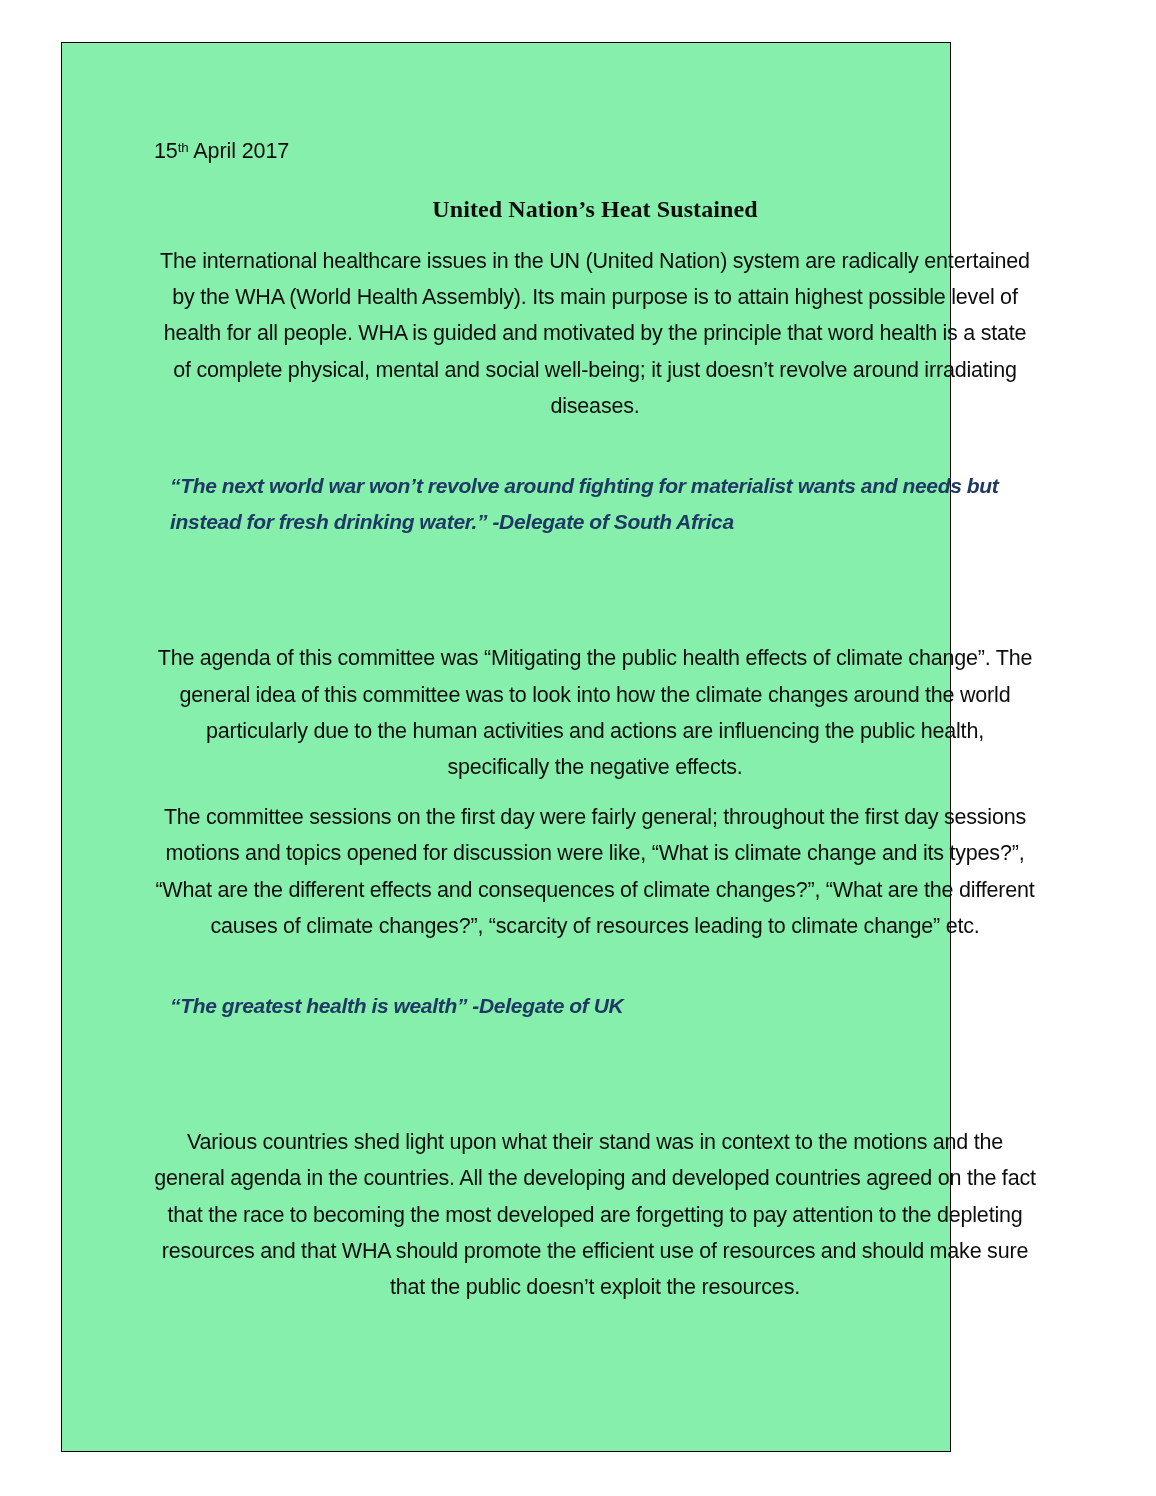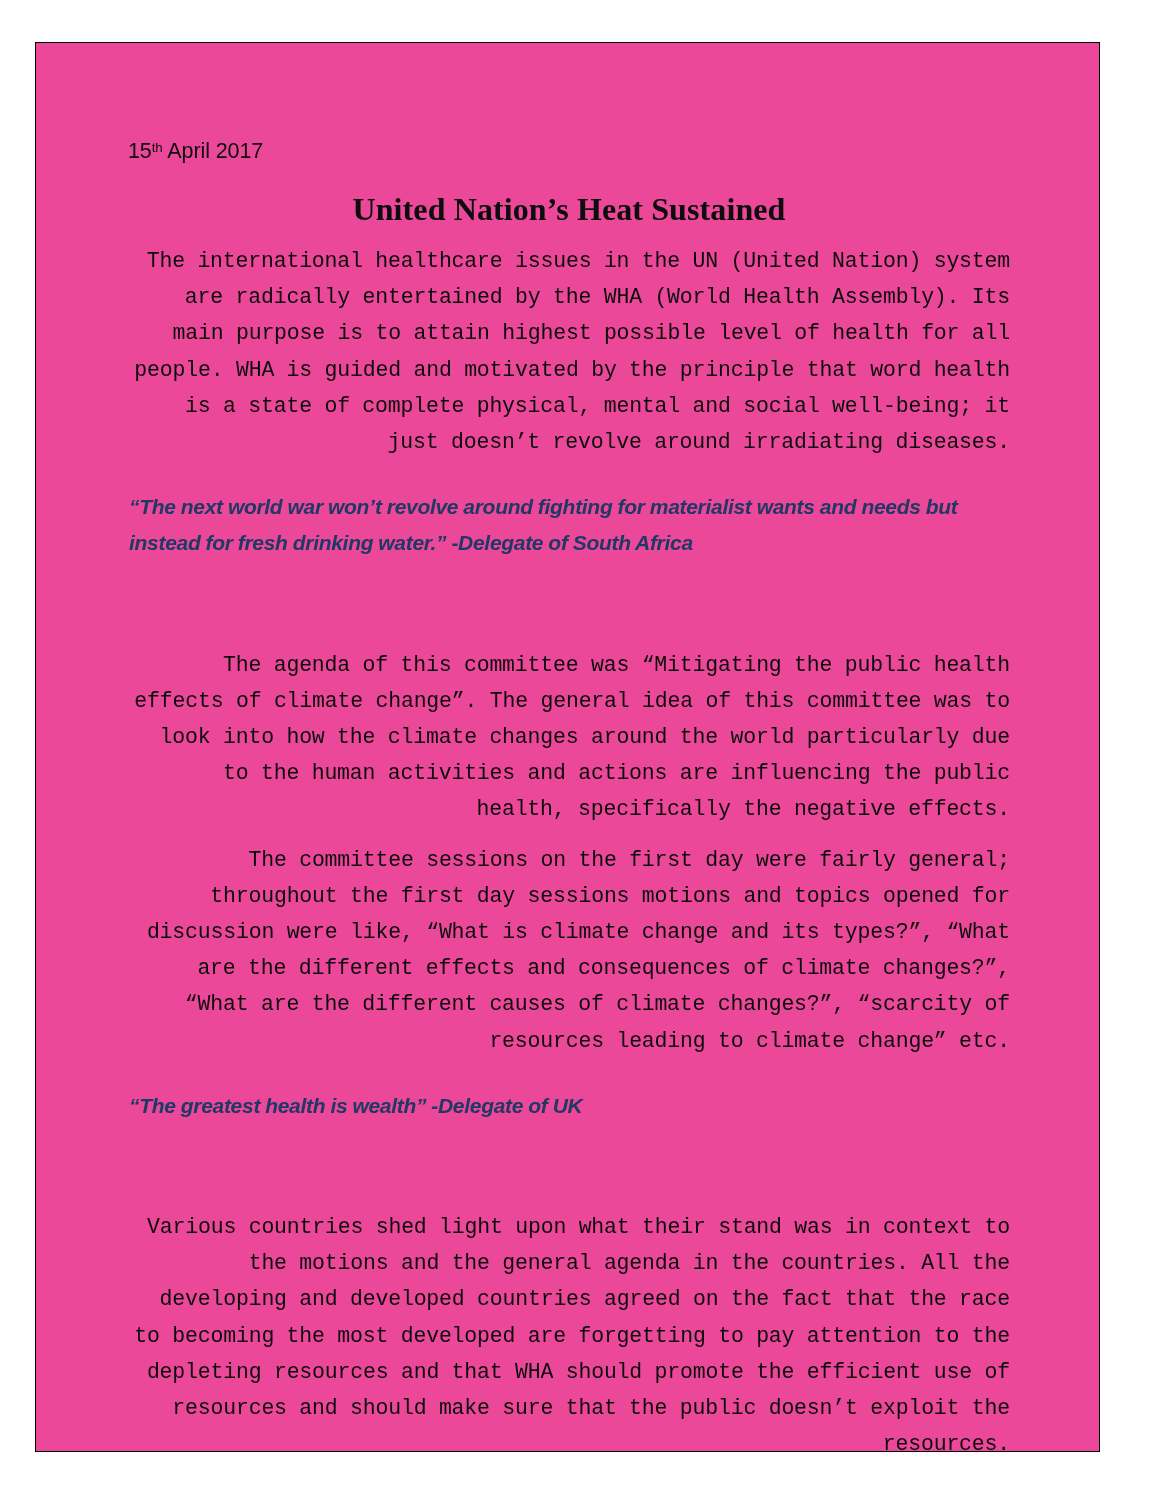--- a/index.html
+++ b/index.html
@@ -10,27 +10,27 @@
   body {
     width: 1156px;
     height: 1496px;
     font-family: "Liberation Sans", sans-serif;
     -webkit-font-smoothing: antialiased;
   }
 
   
   #page-sheet {
     position: absolute;
-    left: 35px;
+    left: 61px;
     top: 42px;
-    width: 1065px;
+    width: 890px;
     height: 1410px;
     border: 1.5px solid #000000;
     box-sizing: border-box;
-    background: #ec4899;
+    background: #86efac;
   }
 
   #doc-body {
     position: absolute;
     left: 92px;      
     top: 90px;       
     width: 882px;
   }
 
   
@@ -44,47 +44,47 @@
   }
   .date-line sup {
     font-size: 0.62em;
     vertical-align: 0.45em;
     line-height: 0;
   }
 
   .doc-title {
     font-family: "Liberation Serif", serif;
     font-weight: bold;
-    font-size: 32px;
+    font-size: 24px;
     line-height: 40px;
     color: #0d0d0d;
     text-align: center;
     margin: 20px 0 14px 0;
     letter-spacing: 0.1px;
   }
 
   .body-para {
-    font-family: Liberation Mono, monospace;
+    font-family: Liberation Sans, sans-serif;
     font-size: 21.5px;
     line-height: 36.2px;
     color: #0d0d0d;
-    text-align: right;
+    text-align: center;
     margin: 0 0 14px 0;
     letter-spacing: -0.18px;
     word-spacing: -0.2px;
   }
 
   .quote-para {
     font-family: "Liberation Sans", sans-serif;
     font-weight: bold;
     font-style: italic;
     font-size: 21px;
     line-height: 36.2px;
     color: #1f3864;
-    margin: 1px;
+    margin: 16px;
     letter-spacing: -0.3px;
     word-spacing: -0.4px;
   }
 
   .spacer-lg { height: 84px; }
   .spacer-sm { height: 20px; }
   .spacer-xs { height: 14px; }
 </style>
 </head>
 <body>

